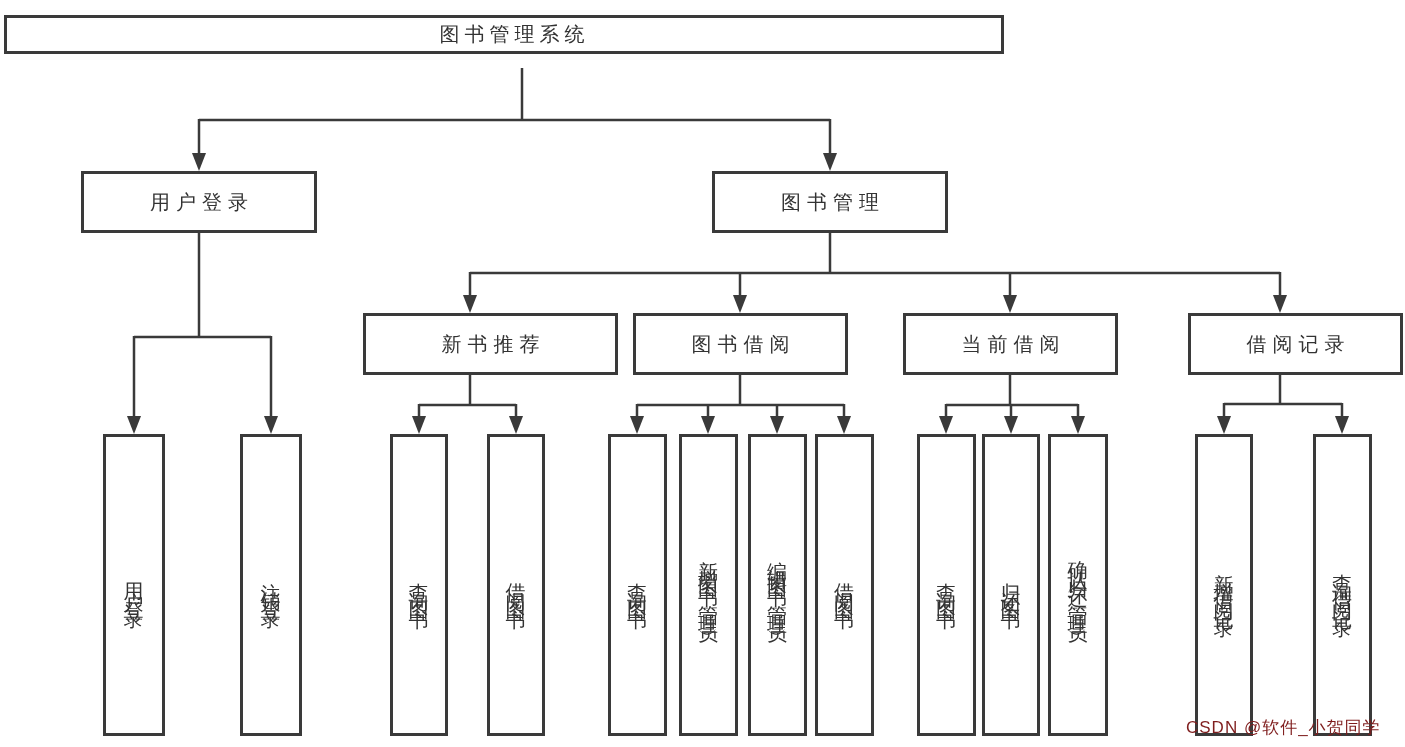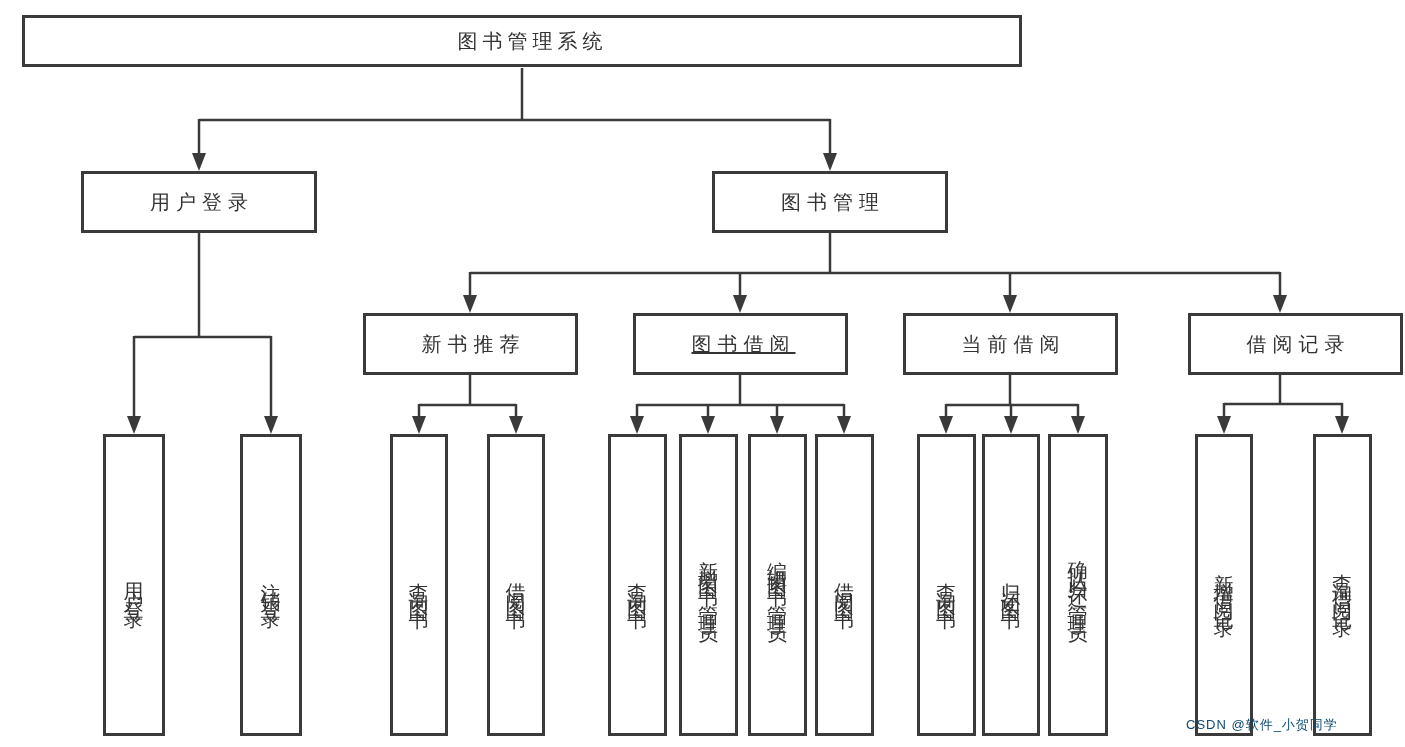--- a/index.html
+++ b/index.html
@@ -41,23 +41,23 @@
     text-orientation: mixed;
     font-size: 20px;
     letter-spacing: 9px;
     color: #333333;
     line-height: 1;
   }
   .watermark {
     position: absolute;
     left: 1186px;
     top: 716px;
-    font-size: 13px;
+    font-size: 17px;
     letter-spacing: 1px;
-    color: #0c4a6e;
+    color: #7f1d1d;
     z-index: 5;
     white-space: nowrap;
   }
 </style>
 </head>
 <body>
 
 <div class="stage">
 
   <svg class="connectors" viewBox="0 0 1405 747" xmlns="http://www.w3.org/2000/svg">
@@ -119,35 +119,35 @@
       <polygon points="770,416 784,416 777,434"></polygon>
       <polygon points="837,416 851,416 844,434"></polygon>
       <polygon points="939,416 953,416 946,434"></polygon>
       <polygon points="1004,416 1018,416 1011,434"></polygon>
       <polygon points="1071,416 1085,416 1078,434"></polygon>
       <polygon points="1217,416 1231,416 1224,434"></polygon>
       <polygon points="1335,416 1349,416 1342,434"></polygon>
     </g>
   </svg>
 
-  <div class="box" style="left:22px; top:15px; width:1000px; height:52px;padding-left:16px;">
+  <div class="box" style="left:4px; top:15px; width:1000px; height:39px;padding-left:16px;">
     <span class="hlabel root-label">图书管理系统</span>
   </div>
 
   <div class="box" style="left:81px; top:171px; width:236px; height:62px;">
     <span class="hlabel">用户登录</span>
   </div>
   <div class="box" style="left:712px; top:171px; width:236px; height:62px;text-align:center;">
     <span class="hlabel">图书管理</span>
   </div>
 
-  <div class="box" style="left:363px; top:313px; width:215px; height:62px;">
+  <div class="box" style="left:363px; top:313px; width:255px; height:62px;">
     <span class="hlabel">新书推荐</span>
   </div>
-  <div class="box" style="left:633px; top:313px; width:215px; height:62px;text-decoration:underline;">
+  <div class="box" style="left:633px; top:313px; width:215px; height:62px;">
     <span class="hlabel">图书借阅</span>
   </div>
   <div class="box" style="left:903px; top:313px; width:215px; height:62px;font-family:Liberation Serif, serif;">
     <span class="hlabel">当前借阅</span>
   </div>
   <div class="box" style="left:1173px; top:313px; width:215px; height:62px;margin-left:15px;">
     <span class="hlabel">借阅记录</span>
   </div>
 
   <div class="box" style="left:103px; top:434px; width:62px; height:302px;">

